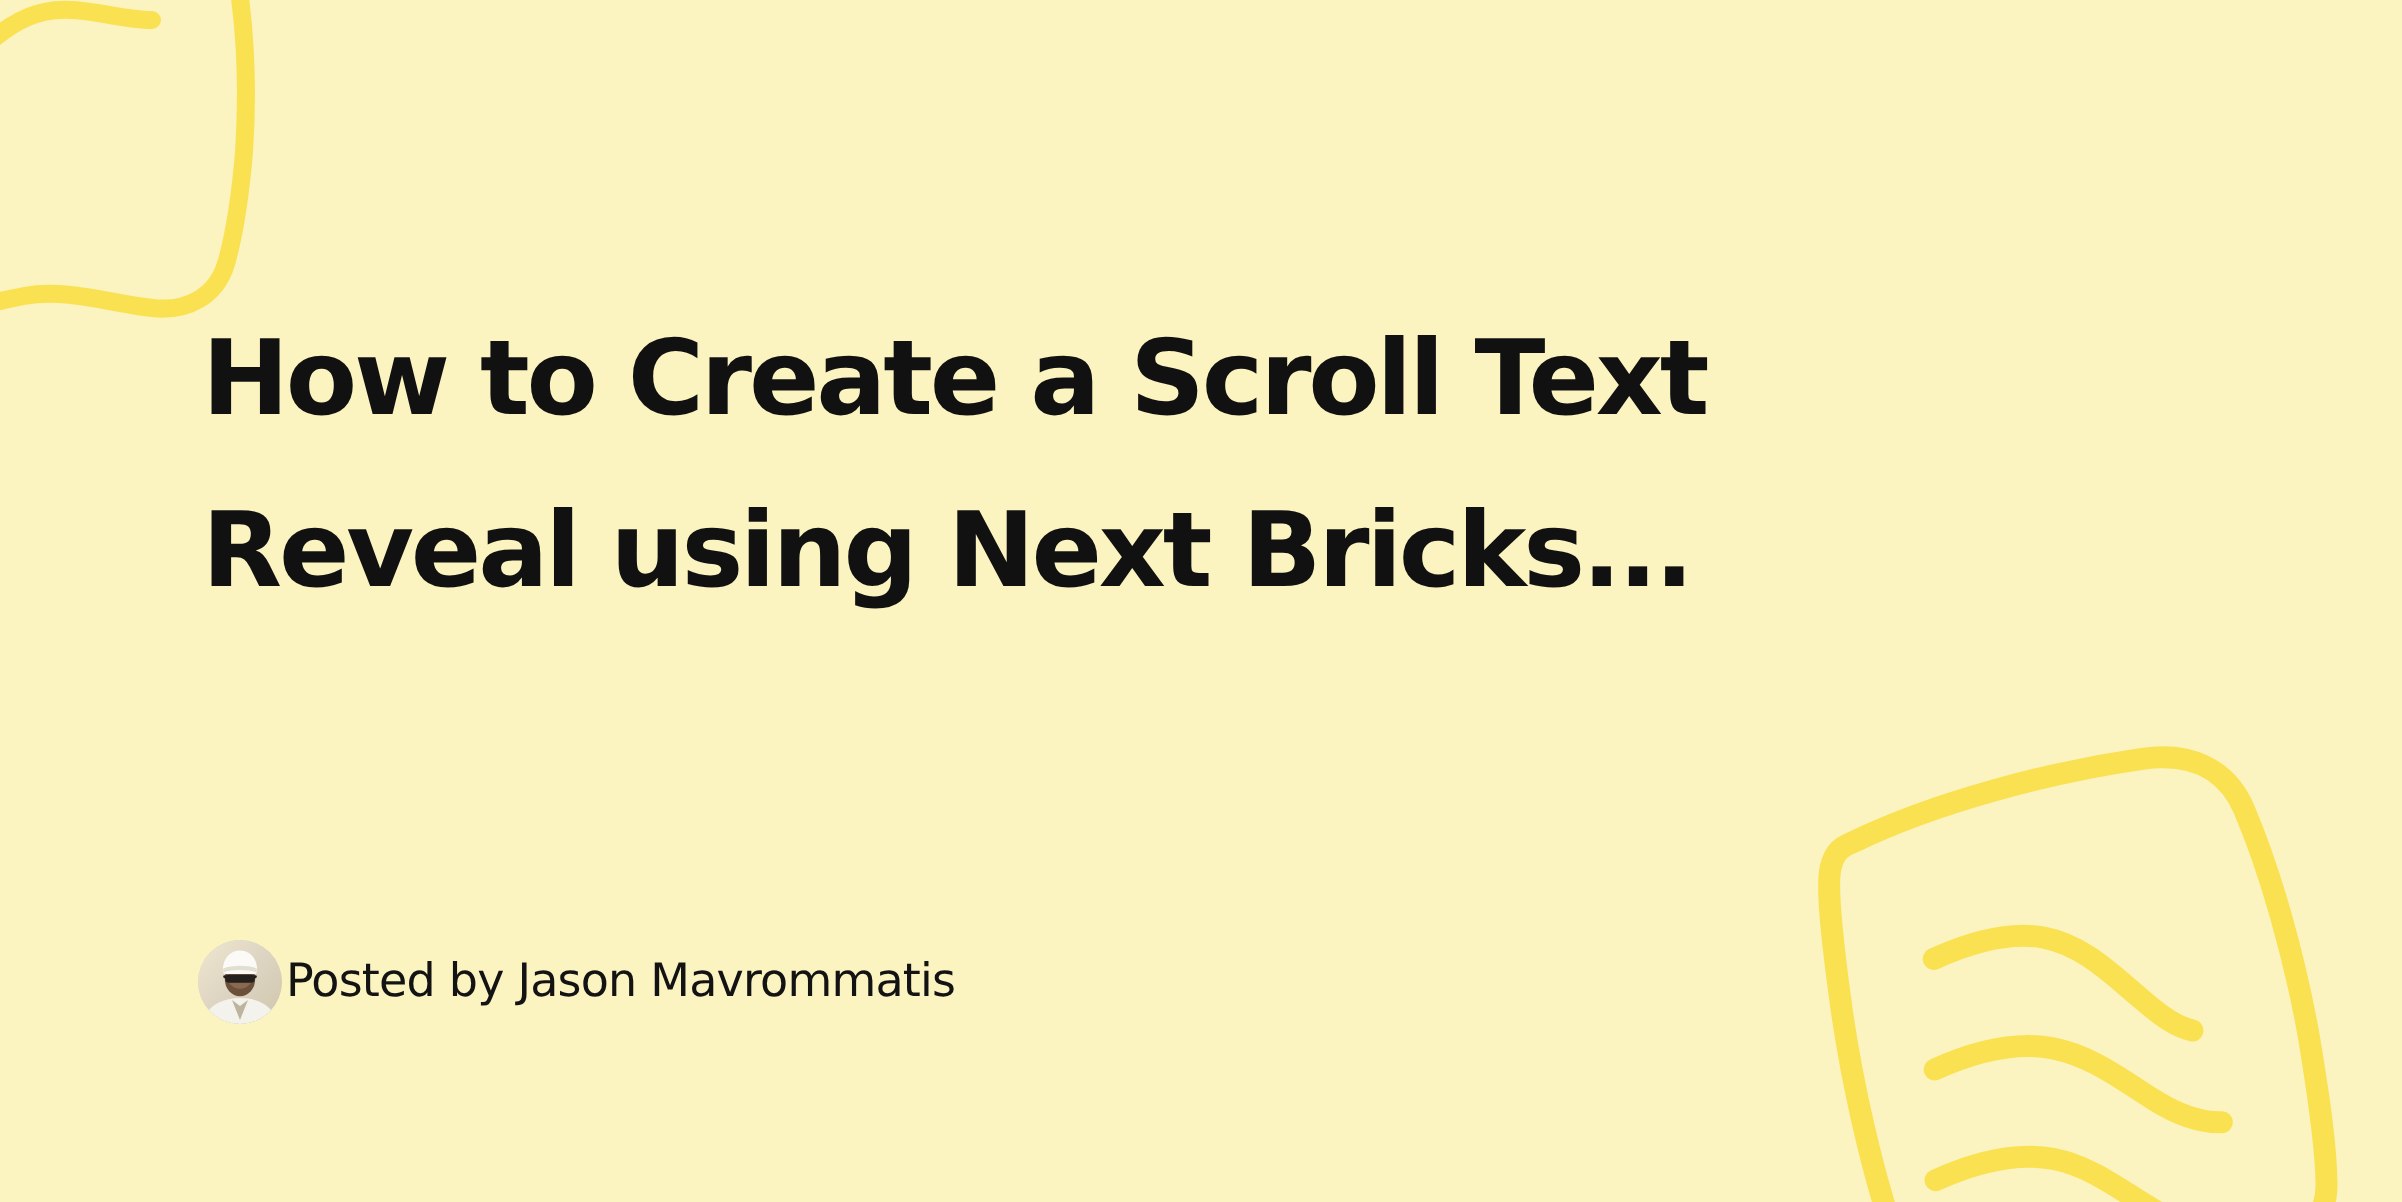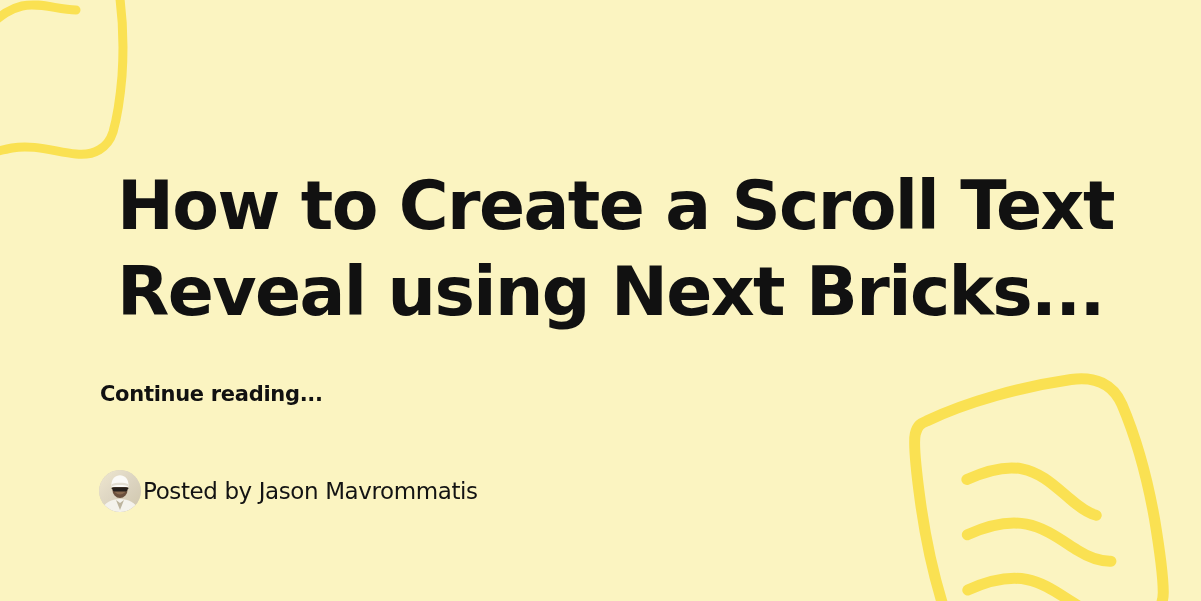--- a/index.html
+++ b/index.html
@@ -39,23 +39,23 @@
     width: 330px;
     height: 300px;
   }
 
   
   #title {
     position: absolute;
     left: 100px;
     top: 146px;
     width: 1010px;
-    margin: 17px;
+    margin: 1px;
     font-family: "DejaVu Sans", "Liberation Sans", sans-serif;
-    font-size: 68px;
+    font-size: 52px;
     line-height: 86px;
     font-weight: 700;
     letter-spacing: -1.6px;
     color: #111111;
     white-space: pre-line;
   }
 
   
   #continue-reading {
     position: absolute;
@@ -137,21 +137,20 @@
                  C 194 214, 204 220, 214 222"></path>
         <path d="M 68 218 C 88 214, 110 213, 128 221 C 146 229, 158 245, 172 258
                  C 182 267, 190 272, 198 274"></path>
       </g>
     </svg>
   </div>
 
   <h1 id="title">How to Create a Scroll Text
 Reveal using Next Bricks...</h1>
 
-  <p id="continue-reading">Continue reading...</p>
 
   <div id="byline">
     <div id="avatar">
       <svg viewBox="0 0 42 42" xmlns="http://www.w3.org/2000/svg">
         <defs>
           <clipPath id="avclip">
               <circle cx="21" cy="21" r="21"></circle>
             </clipPath>
           <linearGradient id="avbg" x1="0" y1="0" x2="1" y2="1">
             <stop offset="0%" stop-color="#efe7cf"></stop>

